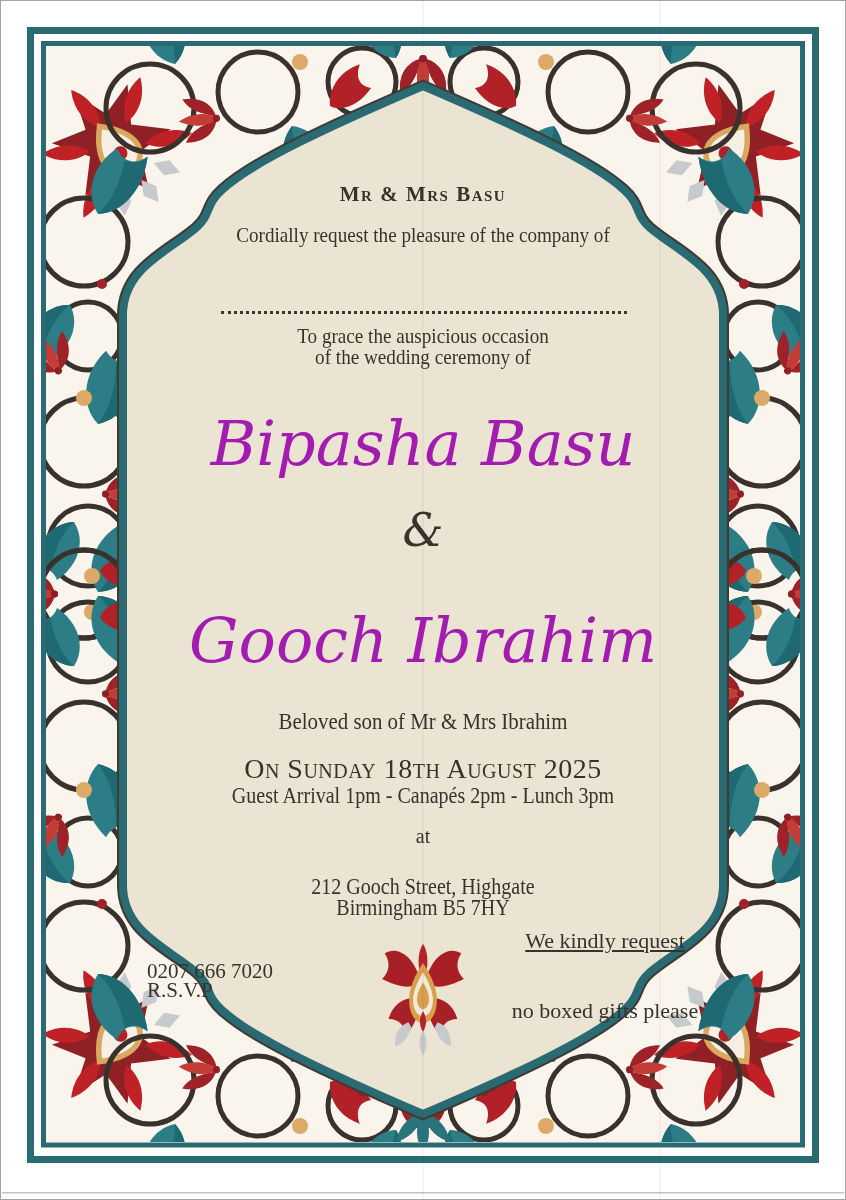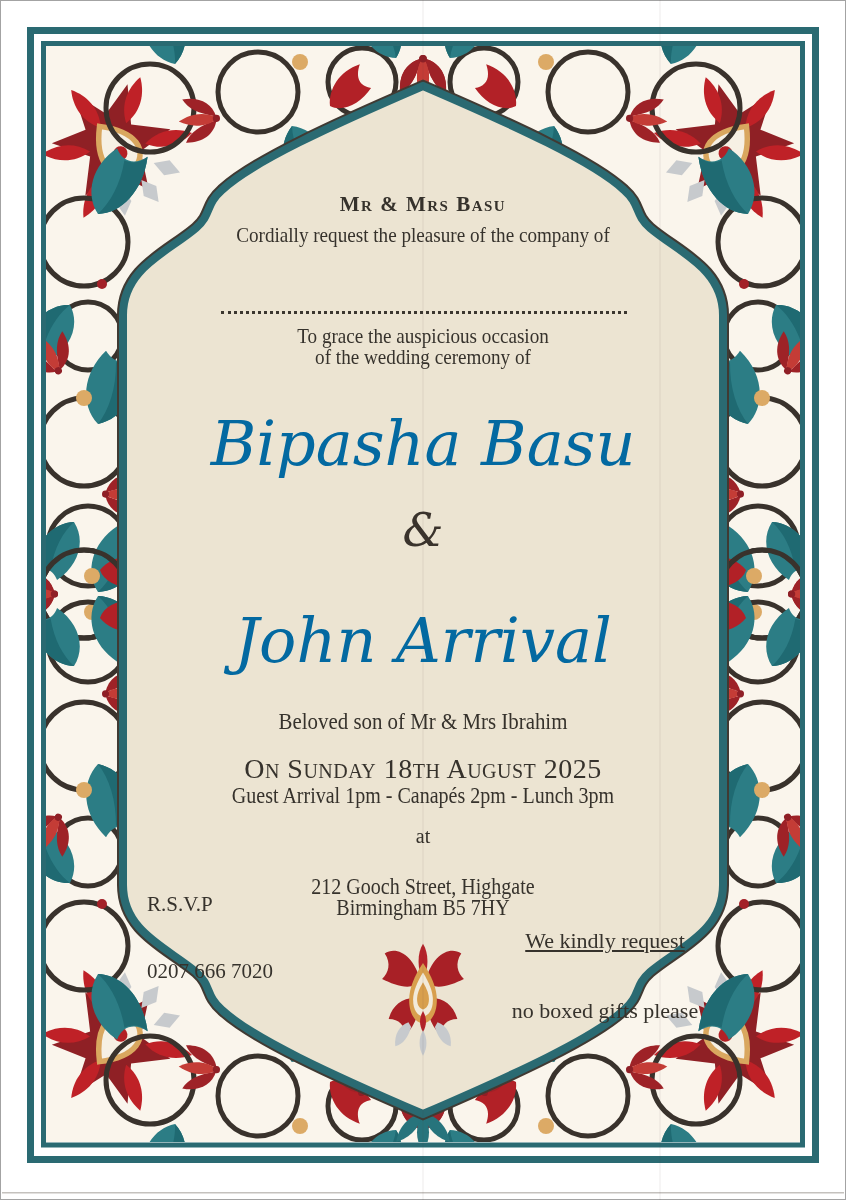--- a/index.html
+++ b/index.html
@@ -11,43 +11,43 @@
     font-family:"Liberation Serif", serif;
     color:#36322c;
   }
   .card svg.bg { position:absolute; left:0; top:0; }
   .t {
     position:absolute; left:0; width:846px;
     text-align:center; white-space:nowrap;
     color:#36322c;
   }
   .cond { transform:scaleX(0.87); transform-origin:50% 50%; }
-  .hosts   { top:192px; font-size:21px; font-weight:bold; font-variant:small-caps; letter-spacing:1.5px; }
+  .hosts   { top:182px; font-size:21px; font-weight:bold; font-variant:small-caps; letter-spacing:1.5px; }
   .invite  { top:222px; font-size:22px; }
   .sep {
     position:absolute; left:221px; top:311px; width:406px; height:0;
     border-top:3px dotted #3b362f;
   }
   .occ1 { top:325px; font-size:22px; line-height:21px; }
   .occ2 { top:346px; font-size:22px; line-height:21px; }
   .script {
     font-family:"DejaVu Serif", serif; font-style:italic;
-    color:#0369a1;
+    color:#a21caf;
   }
   .bride { top:404px; font-size:62px; line-height:80px; }
   .amp   { top:501px; font-size:46px; line-height:58px; color:#3a332c; }
   .groom { top:601px; font-size:62px; line-height:80px; }
   .beloved  { top:708px; font-size:24px; }
   .dateline { top:753px; font-size:28px; font-variant:small-caps; letter-spacing:0.5px;font-family:Liberation Serif, serif; }
   .schedule { top:783px; font-size:23px; }
   .atword   { top:825px; font-size:20px; }
   .venue    { top:850px; font-size:23px; font-variant:small-caps; letter-spacing:1px; }
   .street   { top:876px; font-size:23px; line-height:22px; }
   .city     { top:897px; font-size:23px; line-height:22px; }
-  .rsvp1 { position:absolute; left:147px; top:892px; font-size:21px; white-space:nowrap; }
+  .rsvp1 { position:absolute; left:147px; top:978px; font-size:21px; white-space:nowrap; }
   .rsvp2 { position:absolute; left:147px; top:959px; font-size:21px; white-space:nowrap; }
   .gift  { position:absolute; left:450px; width:310px; text-align:center; font-size:22px; white-space:nowrap; }
   .gift1 { top:928px;text-decoration:underline; }
   .gift2 { top:968px;margin-top:30px; }
 </style>
 </head>
 <body>
 
 <div class="card">
 
@@ -194,21 +194,21 @@
     <rect x="659" y="0" width="2" height="1200" fill="rgba(70,60,50,0.05)"></rect>
   </svg>
 
   <div class="t hosts">Mr &amp; Mrs Basu</div>
   <div class="t invite cond">Cordially request the pleasure of the company of</div>
   <div class="sep"></div>
   <div class="t occ1 cond">To grace the auspicious occasion</div>
   <div class="t occ2 cond">of the wedding ceremony of</div>
   <div class="t bride script">Bipasha Basu</div>
   <div class="t amp script">&amp;</div>
-  <div class="t groom script">John Arrival</div>
+  <div class="t groom script">Gooch Ibrahim</div>
   <div class="t beloved cond">Beloved son of Mr &amp; Mrs Ibrahim</div>
   <div class="t dateline">On Sunday 18th August 2025</div>
   <div class="t schedule cond">Guest Arrival 1pm - Canapés 2pm - Lunch 3pm</div>
   <div class="t atword">at</div>
   <div class="t street cond">212 Gooch Street, Highgate</div>
   <div class="t city cond">Birmingham B5 7HY</div>
   <div class="rsvp1">R.S.V.P</div>
   <div class="rsvp2">0207 666 7020</div>
   <div class="gift gift1">We kindly request</div>
   <div class="gift gift2">no boxed gifts please</div>

